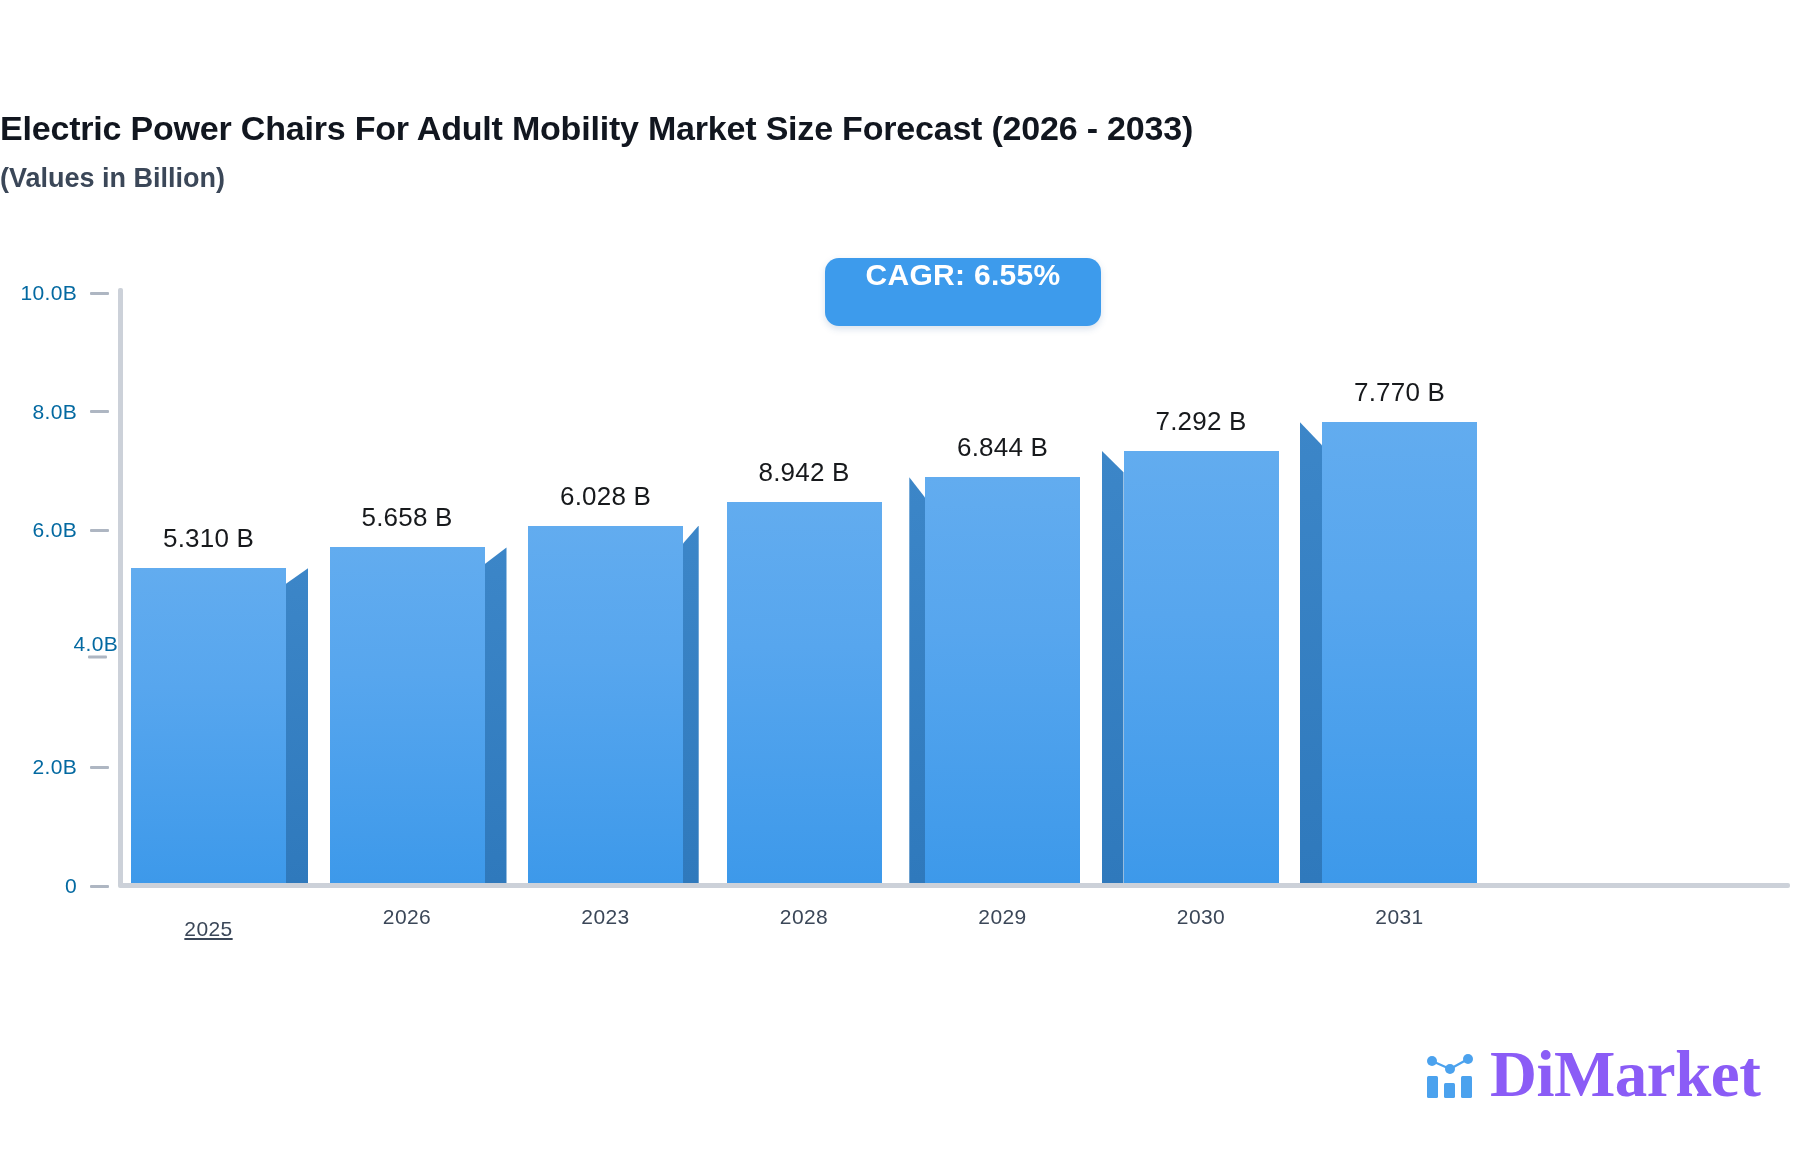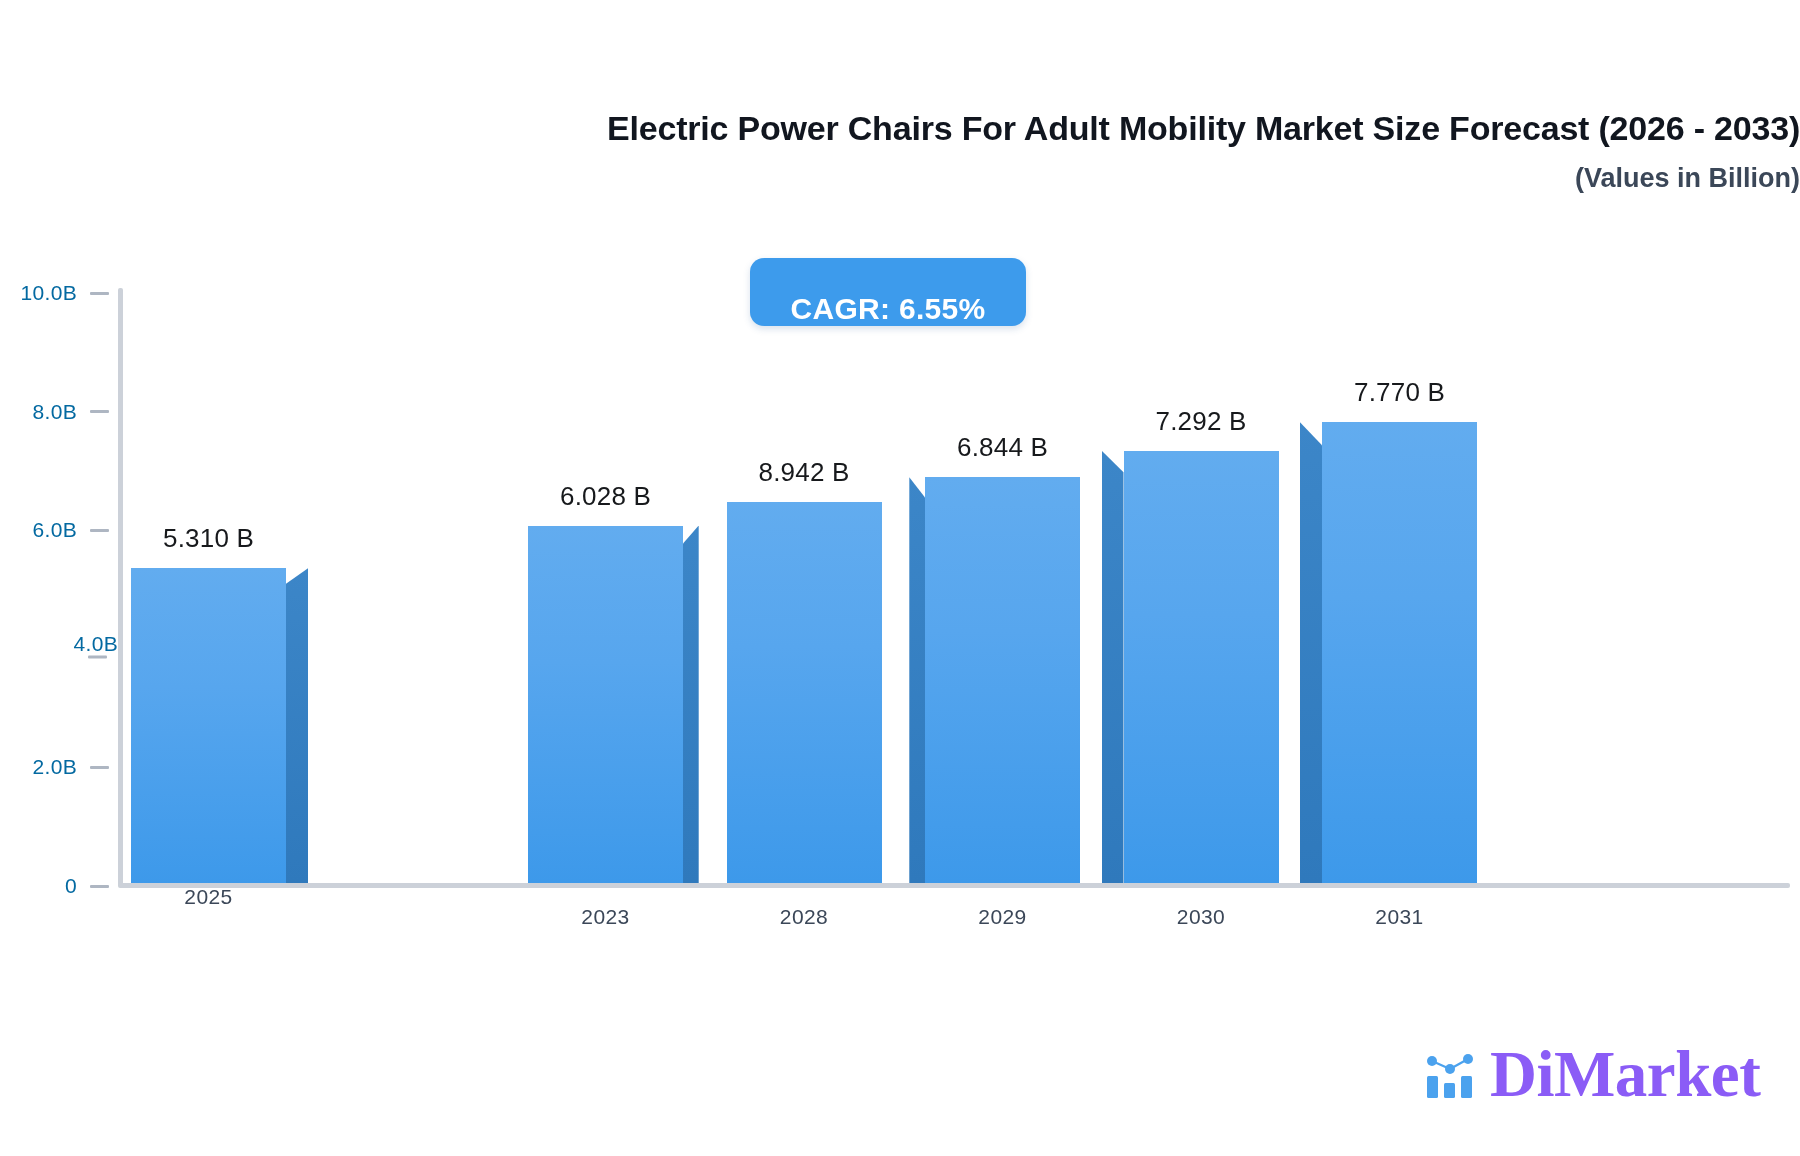--- a/index.html
+++ b/index.html
@@ -20,48 +20,48 @@
     position: absolute;
     inset: 0;
   }
 
   
   .title-block {
     position: absolute;
     top: 108px;
     left: 0;
     width: 1800px;
-    text-align: right;
+    text-align: left;
   }
   .chart-title {
     font-size: 34px;
     font-weight: bold;
     color: #11161f;
     letter-spacing: -0.2px;
     line-height: 1.2;
     white-space: nowrap;
   }
   .chart-subtitle {
     margin-top: 14px;
     font-size: 27px;
     font-weight: bold;
     color: #3b4758;
   }
 
   
   .cagr-badge {
     position: absolute;
     top: 258px;
-    left: 750px;
+    left: 825px;
     width: 276px;
     height: 68px;
     background: #3d9bec;
     border-radius: 14px;
     display: flex;
-    align-items: flex-end;
+    align-items: flex-start;
     justify-content: center;
     box-shadow: 0 3px 7px rgba(40,90,150,0.18);
   }
   .cagr-badge .cagr-text {
     color: #ffffff;
     font-size: 30px;
     font-weight: bold;
     letter-spacing: 0.3px;
     white-space: nowrap;
   }
@@ -235,21 +235,27 @@
         <div class="ytick" style="top: 5px;">
           <span class="ylabel">10.0B</span>
           <span class="ydash"></span>
         </div>
       </div>
     <div class="bars" id="bars">
         <div class="bar-group" style="left: 13px; width: 155px; height: 314.883px;">
           <div class="bar-face" style="height: 314.883px;"></div>
           <div class="bar-side right" style="width: 22px; height: 314.883px;"></div>
           <div class="bar-value" style="bottom: 328.883px;">5.310 B</div>
-          <div class="bar-xlabel" style="top: 317px;">2025</div>
+          <div class="bar-xlabel" style="top: 349px; text-decoration: underline;">2025</div>
+        </div>
+        <div class="bar-group" style="left: 211.5px; width: 155px; height: 335.519px;">
+          <div class="bar-face" style="height: 335.519px;"></div>
+          <div class="bar-side right" style="width: 22px; height: 335.519px;"></div>
+          <div class="bar-value" style="bottom: 349.519px;">5.658 B</div>
+          <div class="bar-xlabel" style="top: 357.519px;">2026</div>
         </div>
         <div class="bar-group" style="left: 410px; width: 155px; height: 357.46px;">
           <div class="bar-face" style="height: 357.46px;"></div>
           <div class="bar-side right" style="width: 15.7143px; height: 357.46px;"></div>
           <div class="bar-value" style="bottom: 371.46px;">6.028 B</div>
           <div class="bar-xlabel" style="top: 379.46px;">2023</div>
         </div>
         <div class="bar-group" style="left: 608.5px; width: 155px; height: 380.884px;">
           <div class="bar-face" style="height: 380.884px;"></div>
           <div class="bar-value" style="bottom: 394.884px;">8.942 B</div>

